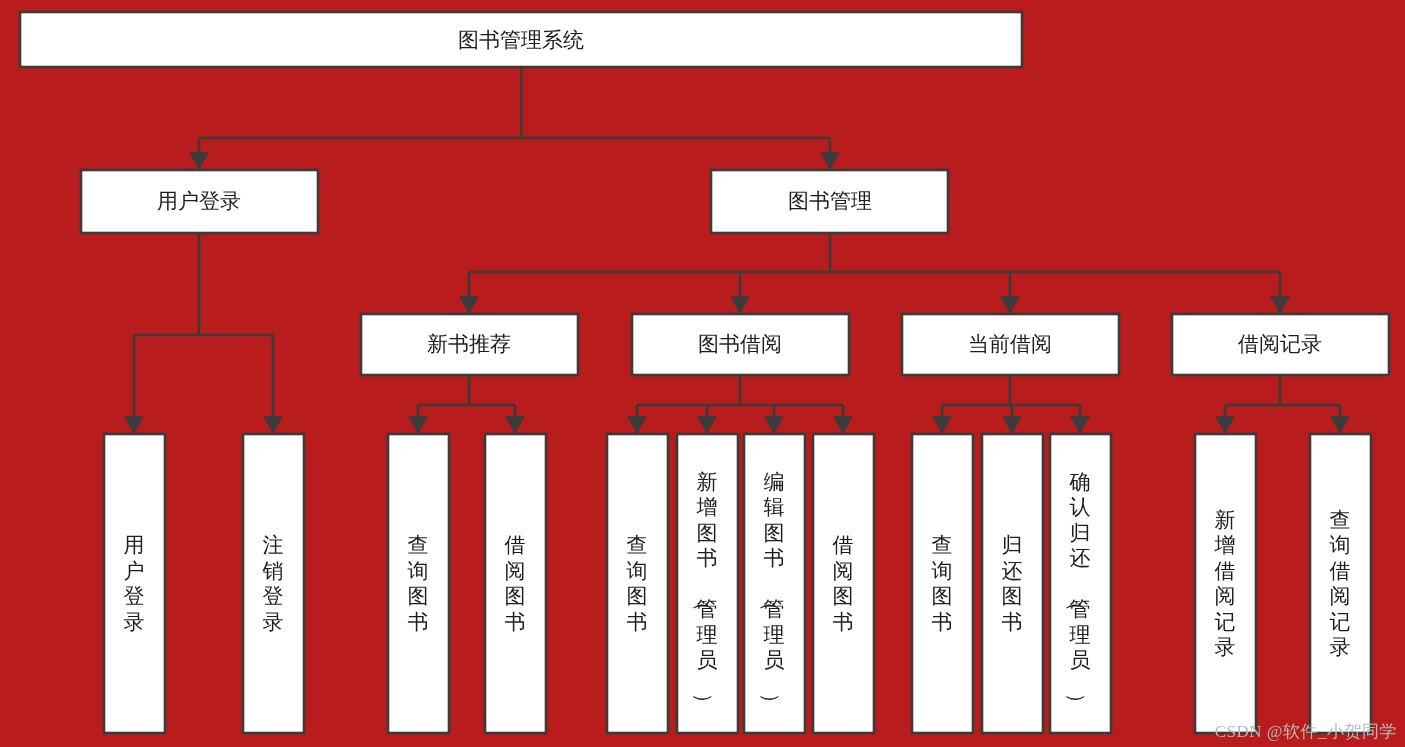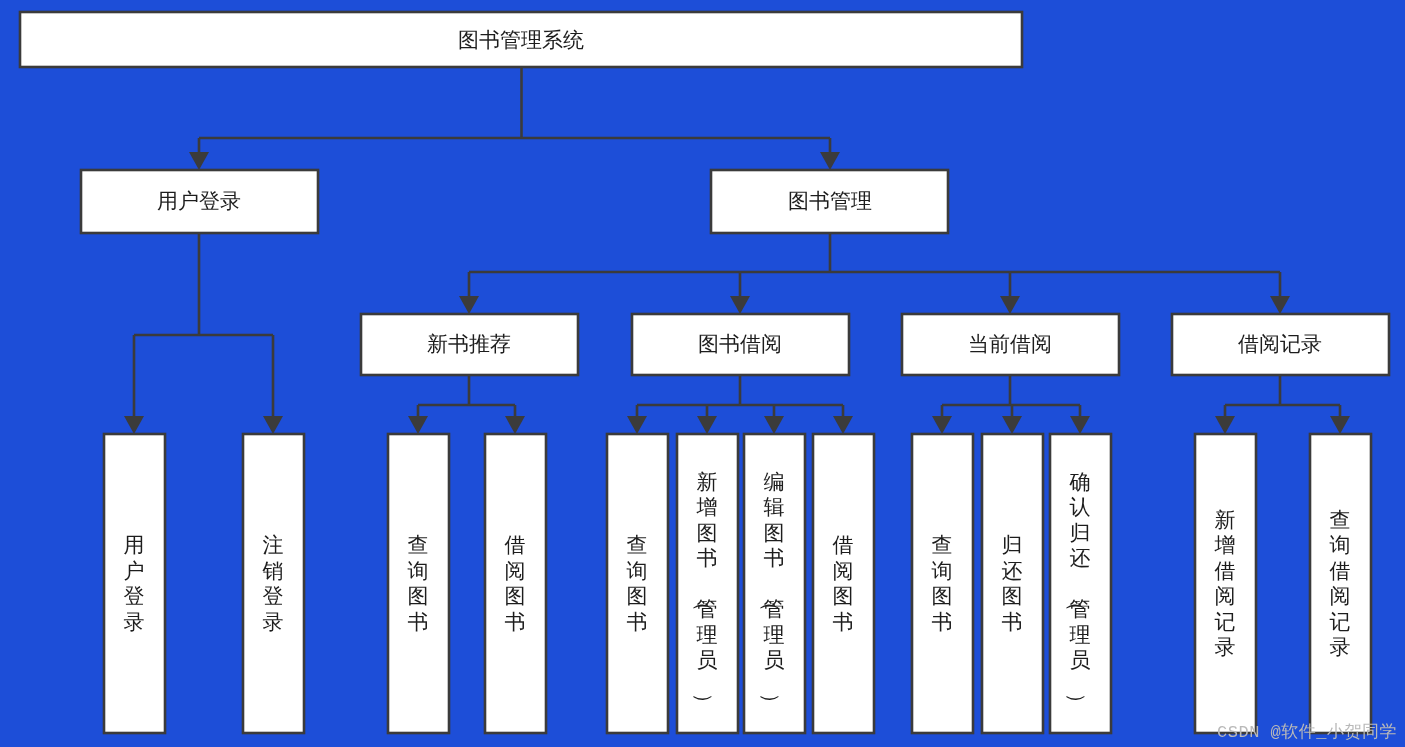--- a/index.html
+++ b/index.html
@@ -11,21 +11,21 @@
   body {
     width: 1405px;
     height: 747px;
     overflow: hidden;
     font-family: "DejaVu Sans", "Liberation Sans", sans-serif;
   }
   #diagram-root {
     position: relative;
     width: 1405px;
     height: 747px;
-    background: #1d4ed8;
+    background: #b91c1c;
   }
   svg#tree-svg {
     position: absolute;
     left: 0;
     top: 0;
     width: 1405px;
     height: 747px;
     display: block;
   }
   .node-box {
@@ -53,21 +53,21 @@
   .node-label-v {
     font-family: "DejaVu Sans", "Liberation Sans", sans-serif;
     font-size: 21px;
     fill: #1d1d1d;
     text-anchor: middle;
   }
   .watermark-text {
     position: absolute;
     right: 8px;
     bottom: 4px;
-    font-family: Liberation Mono, monospace;
+    font-family: Liberation Serif, serif;
     font-size: 17px;
     color: #b9b9b9;
     white-space: nowrap;
     letter-spacing: 0.5px;
   }
 </style>
 </head>
 <body>
 
 <div id="diagram-root">

